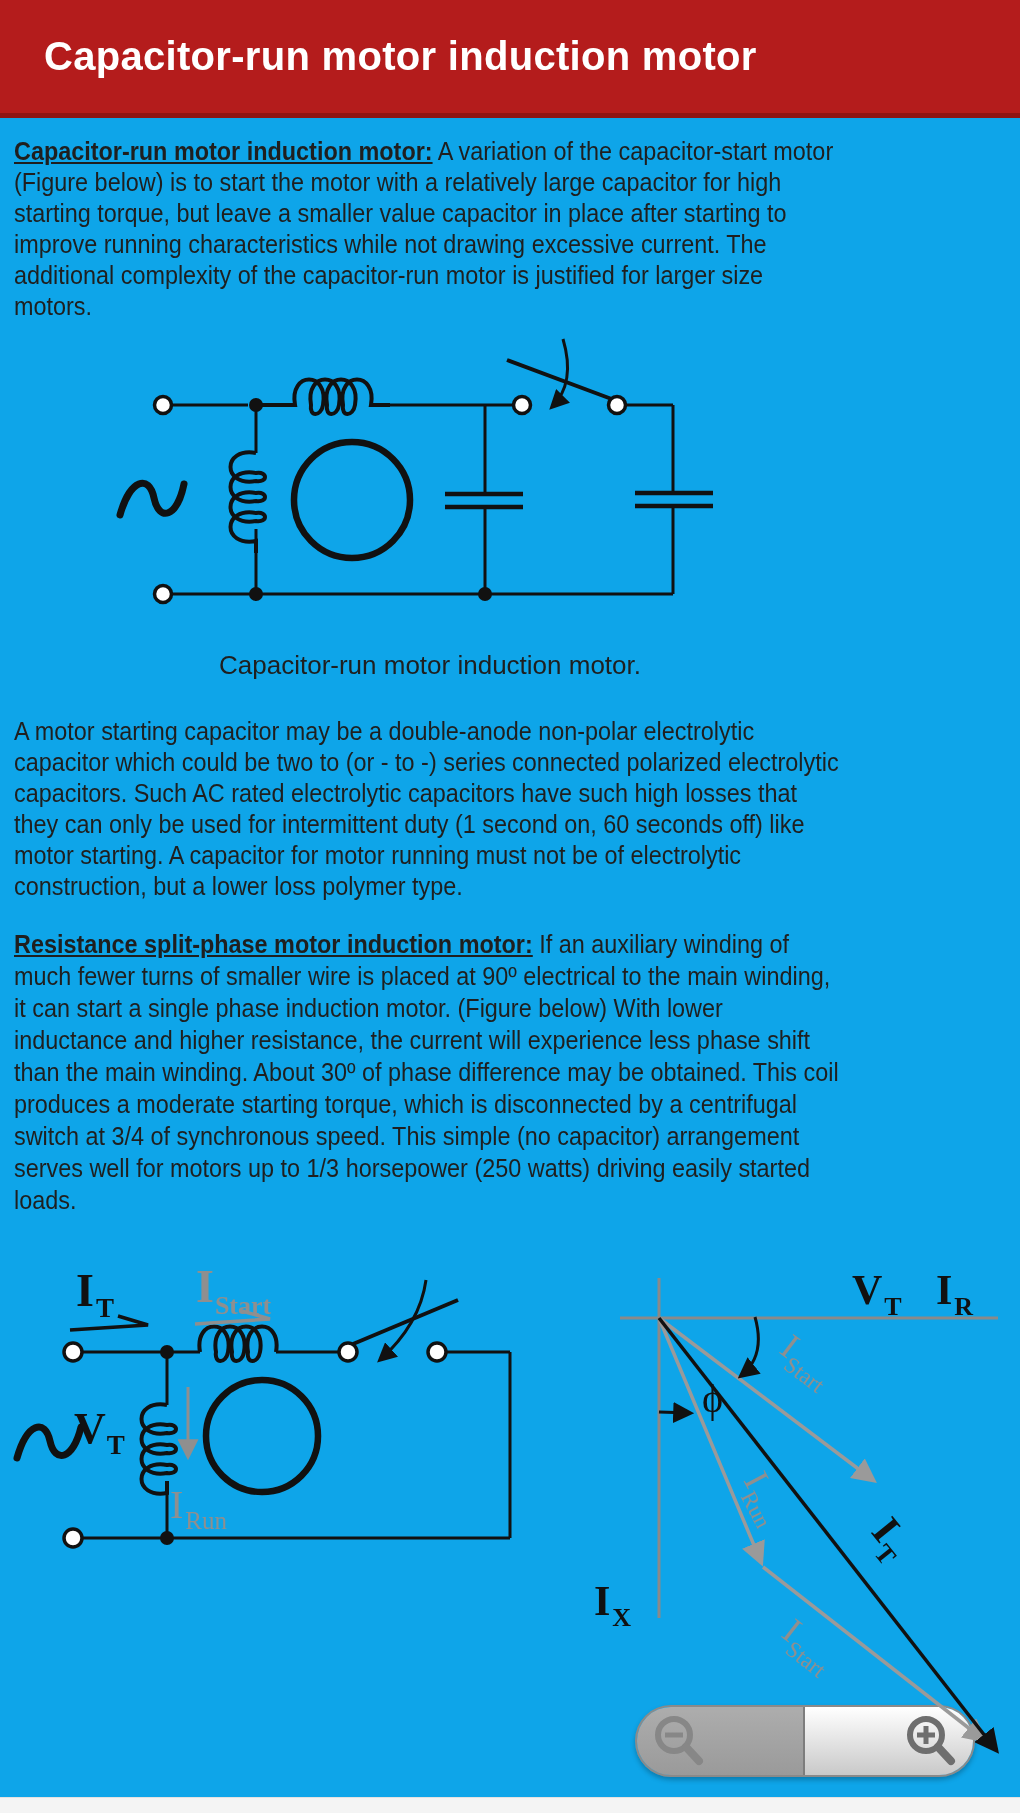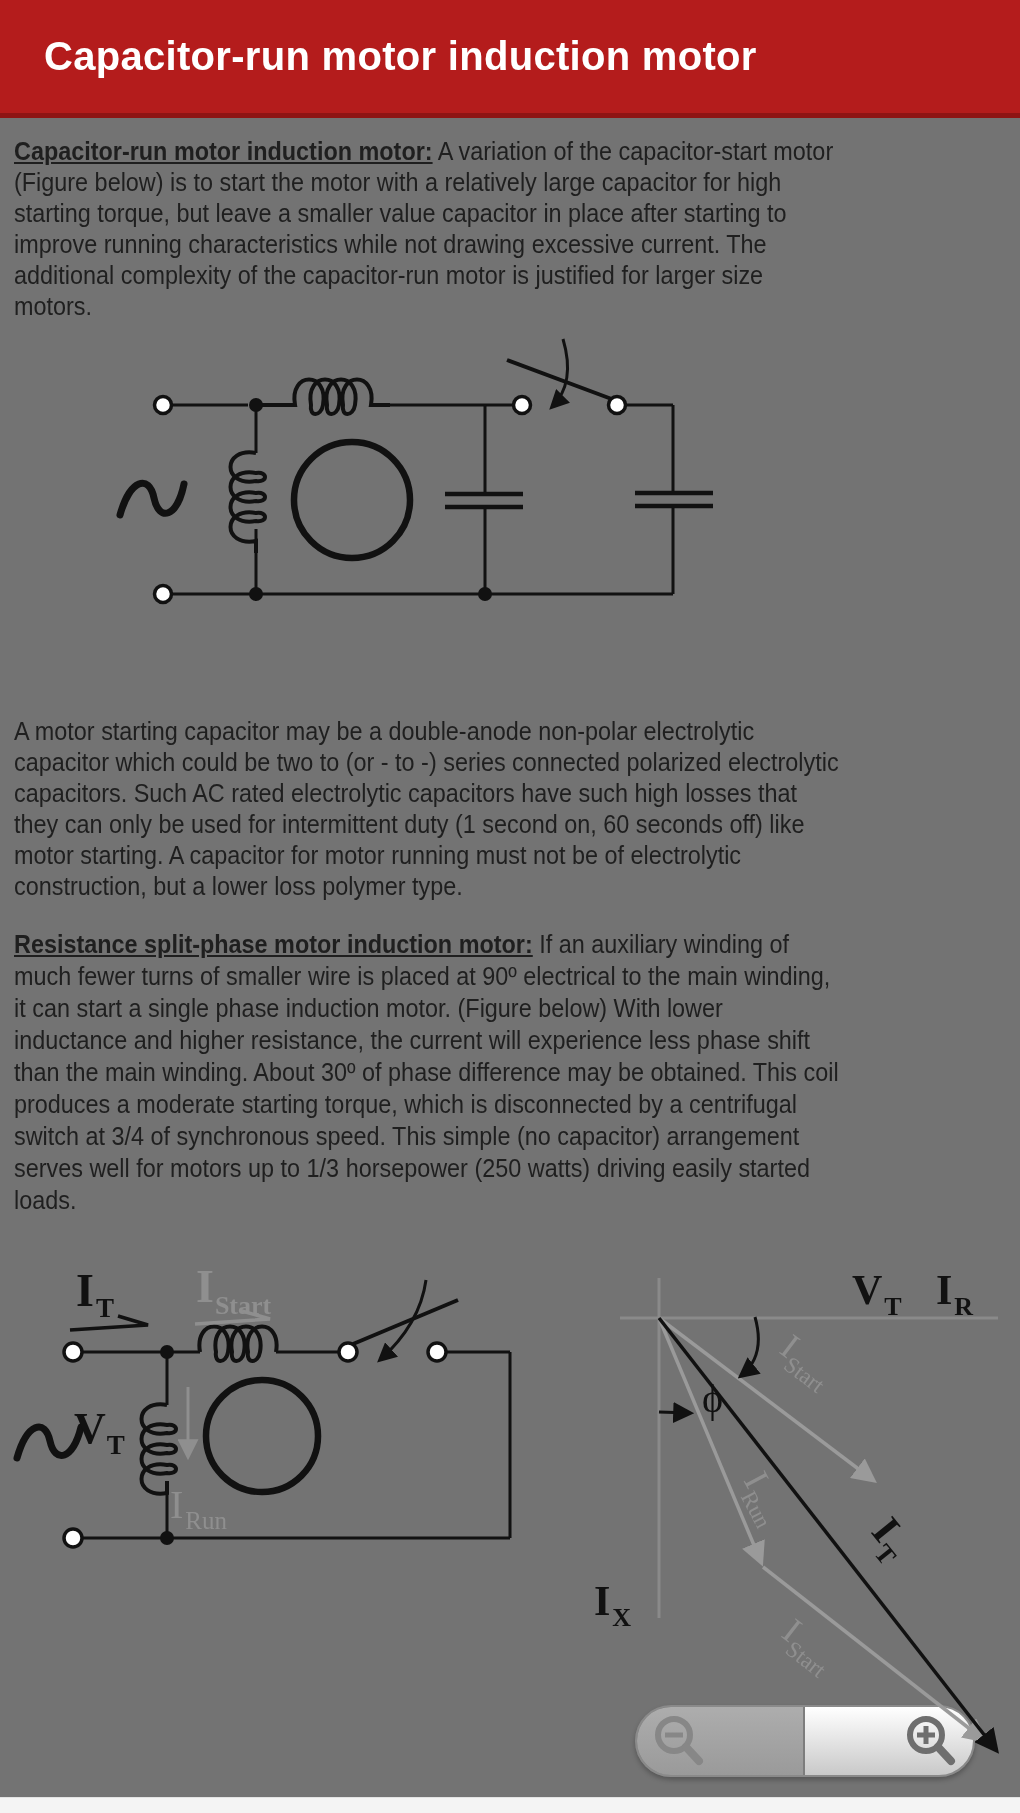--- a/index.html
+++ b/index.html
@@ -1,16 +1,16 @@
 <!DOCTYPE html>
 <html><head>
 <meta charset="utf-8">
 <style>
   html,body{margin:0;padding:0;background:#fff;}
-  #page{position:relative;width:1020px;height:1813px;background:#737373;overflow:hidden;
+  #page{position:relative;width:1020px;height:1813px;background:#0ea5e9;overflow:hidden;
         font-family:"Liberation Sans",sans-serif;color:#1f1f1f;}
 
   
   .header{position:absolute;left:0;top:0;width:1020px;height:118px;background:#b41c1c;
           border-bottom:5px solid #8e1414;display:flex;align-items:center;
           padding:0 44px;box-sizing:border-box;}
   .header .title{font-size:40px;font-weight:700;color:#ffffff;letter-spacing:.3px;}
 
   
   .para{position:absolute;left:14px;width:920px;font-size:26px;line-height:31px;
@@ -103,20 +103,21 @@
       <circle cx="537" cy="80" r="8.5"></circle>
     </g>
 
     <g fill="#111">
       <circle cx="176" cy="80" r="7"></circle>
       <circle cx="176" cy="269" r="7"></circle>
       <circle cx="405" cy="269" r="7"></circle>
     </g>
   </svg>
 
+  <div class="caption">Capacitor-run motor induction motor.</div>
 
   <div class="para" style="top:716px;">
     <span>A motor starting capacitor may be a double-anode non-polar electrolytic capacitor which could be two to (or - to -) series connected polarized electrolytic capacitors. Such AC rated electrolytic capacitors have such high losses that they can only be used for intermittent duty (1 second on, 60 seconds off) like motor starting. A capacitor for motor running must not be of electrolytic construction, but a lower loss polymer type.</span>
   </div>
 
   <div class="para" style="top:928px;line-height:32px;">
     <span class="lead">Resistance split-phase motor induction motor:</span><span> If an auxiliary winding of much fewer turns of smaller wire is placed at 90º electrical to the main winding, it can start a single phase induction motor. (Figure below) With lower inductance and higher resistance, the current will experience less phase shift than the main winding. About 30º of phase difference may be obtained. This coil produces a moderate starting torque, which is disconnected by a centrifugal switch at 3/4 of synchronous speed. This simple (no capacitor) arrangement serves well for motors up to 1/3 horsepower (250 watts) driving easily started loads.</span>
   </div>
 
   <svg class="figsvg" style="left:0;top:1240px;" width="540" height="330" viewBox="0 0 540 330">

